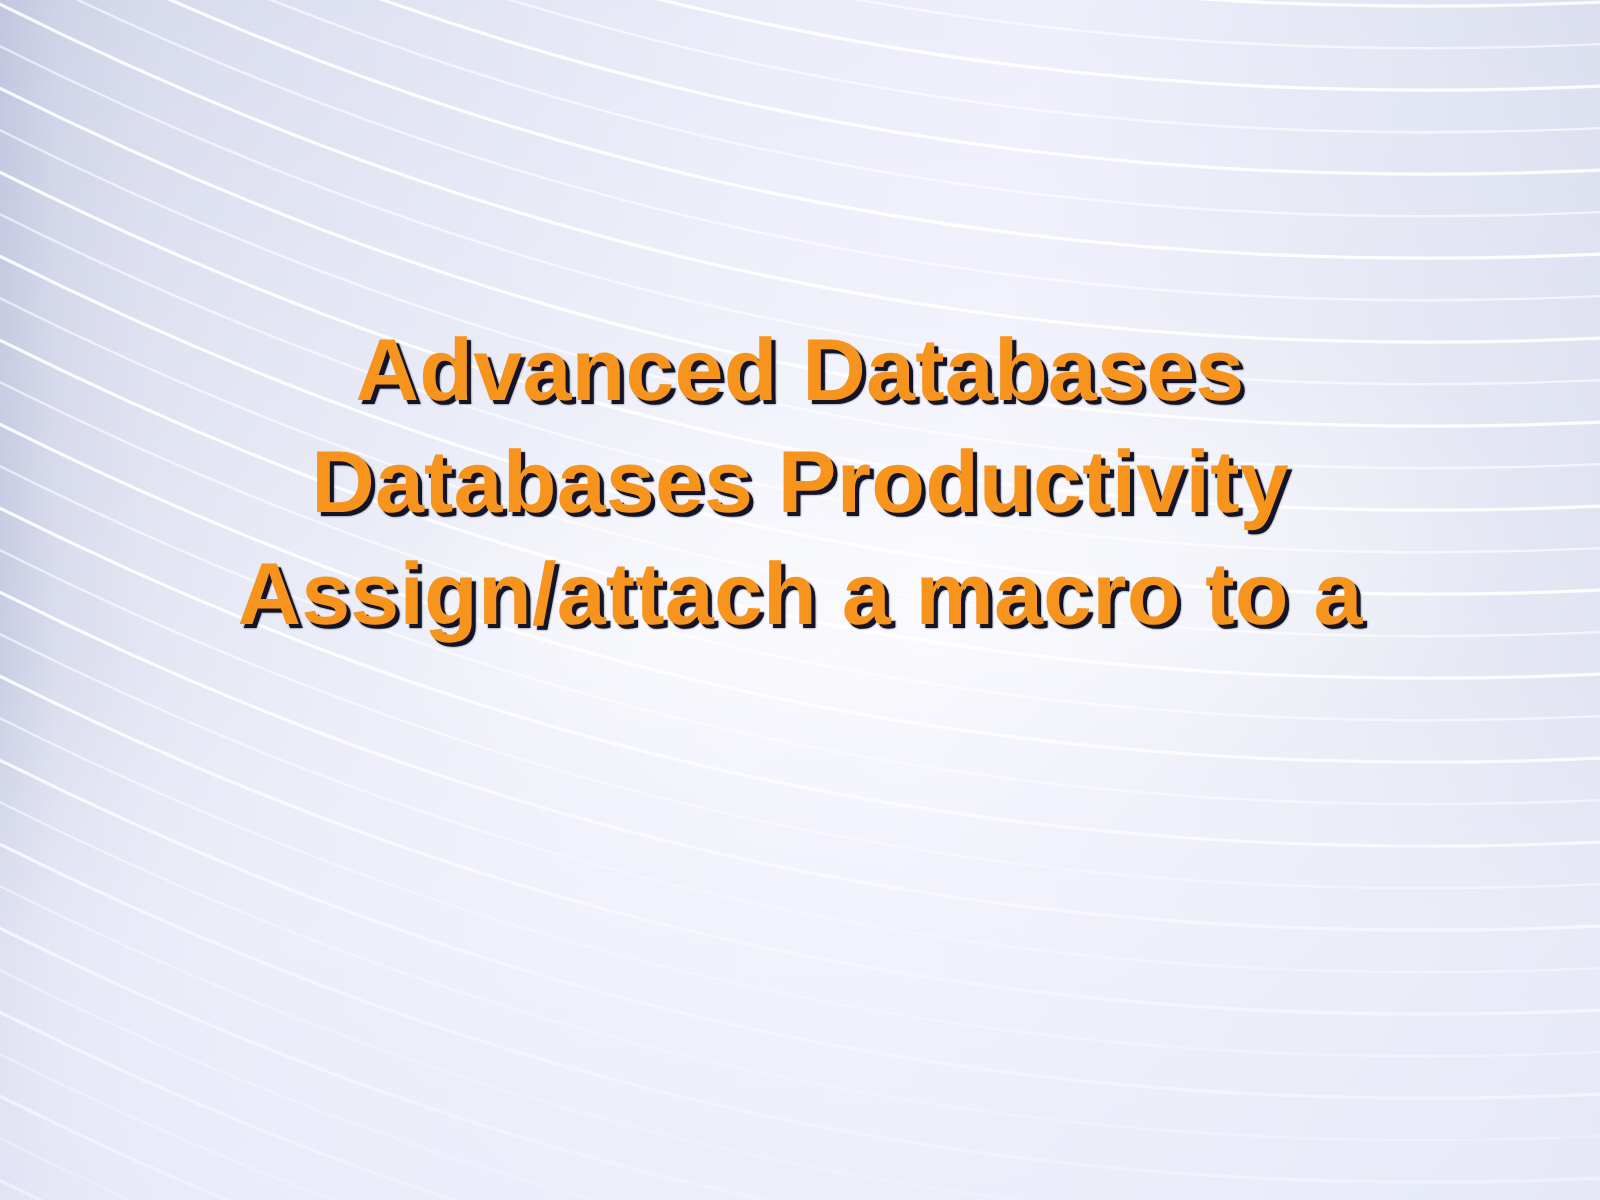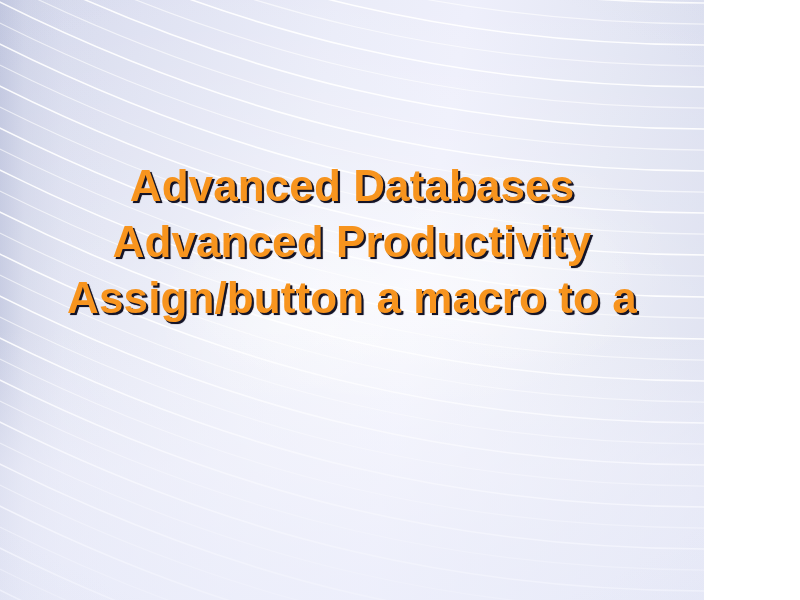--- a/index.html
+++ b/index.html
@@ -4,21 +4,21 @@
 <title>Slide</title>
 <style>
   html, body {
     margin: 0;
     padding: 0;
     background: #ffffff;
   }
 
   #slide {
     position: relative;
-    width: 704px;
+    width: 800px;
     height: 600px;
     overflow: hidden;
     font-family: "Liberation Sans", sans-serif;
     background: #6d28d9;
   }
 
   
   .bg-layer {
     position: absolute;
     inset: 0;
@@ -157,17 +157,17 @@
         <path d="M -20 643 C 210 761, 470 839, 820 819" stroke="#ffffff" stroke-width="1.2" stroke-opacity="0.62" fill="none"></path>
       </g>
   </svg>
 
   <div class="bg-layer bg-watermark"></div>
   <div class="bg-layer bg-bottomwash"></div>
   <div class="bg-layer bg-vignette"></div>
 
   <div class="title-block">
     <span class="title-line">Advanced Databases</span>
-    <span class="title-line">Advanced Productivity</span>
-    <span class="title-line">Assign/button a macro to a</span>
+    <span class="title-line">Databases Productivity</span>
+    <span class="title-line">Assign/attach a macro to a</span>
   </div>
 
 </div>
 
 </body></html>

